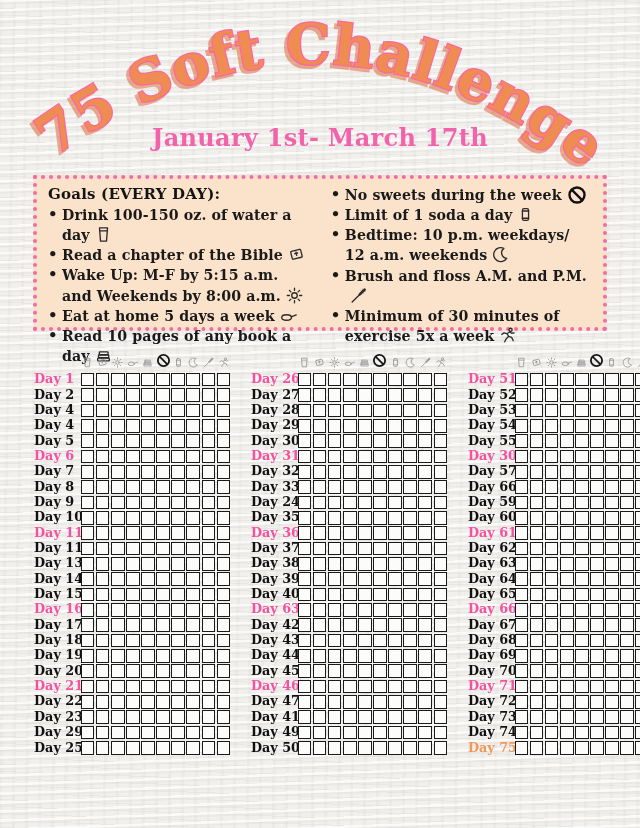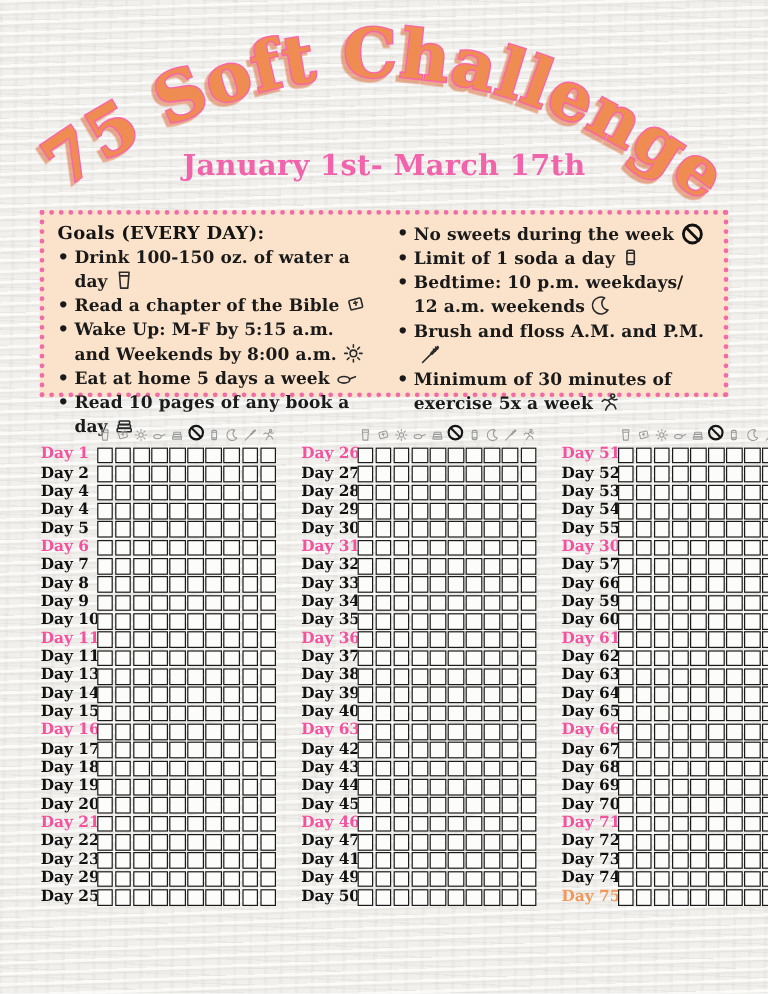--- a/index.html
+++ b/index.html
@@ -1334,21 +1334,21 @@
         </div>
         <div class="cell">
           <div class="box"></div>
         </div>
         <div class="cell">
           <div class="box"></div>
         </div>
         <div class="cell">
           <div class="box"></div>
         </div>
-        <div class="day-label">Day 34</div>
+        <div class="day-label">Day 24</div>
         <div class="cell">
           <div class="box"></div>
         </div>
         <div class="cell">
           <div class="box"></div>
         </div>
         <div class="cell">
           <div class="box"></div>
         </div>
         <div class="cell">

